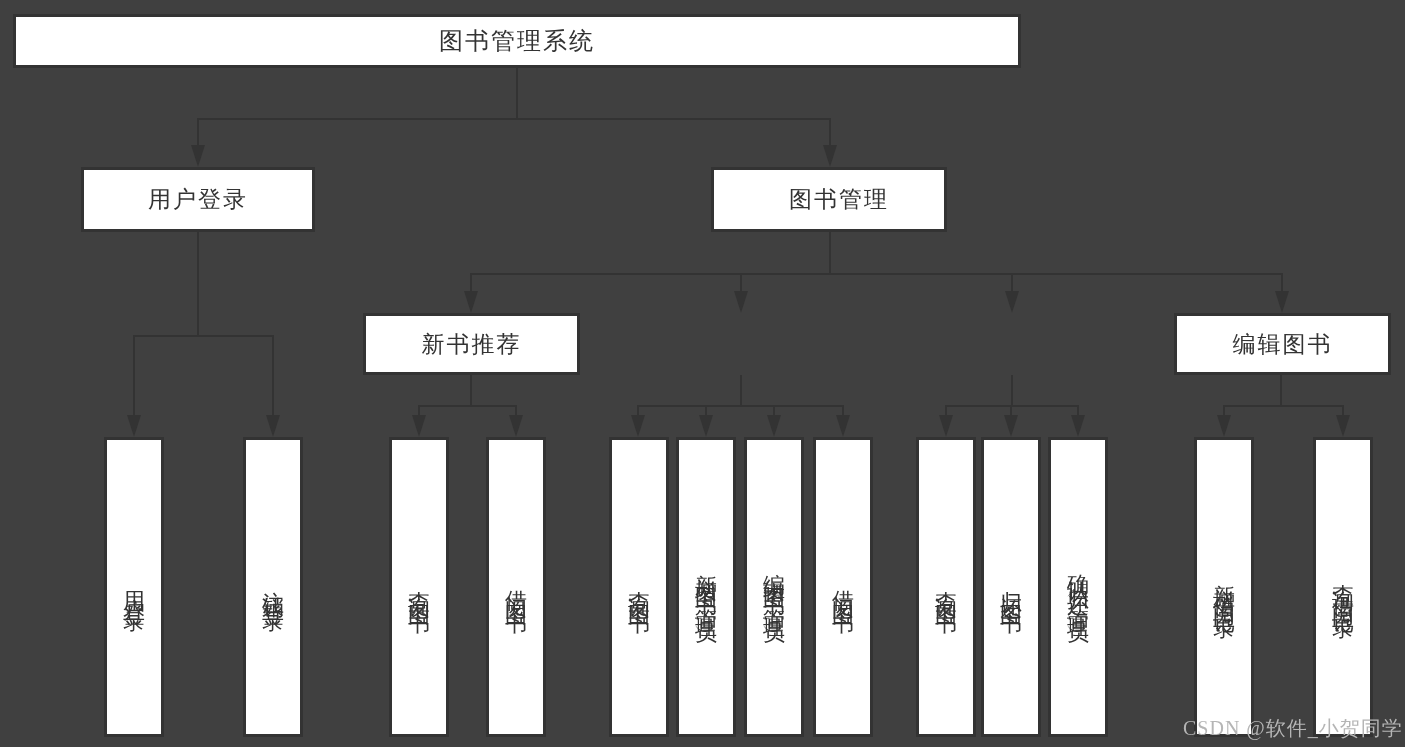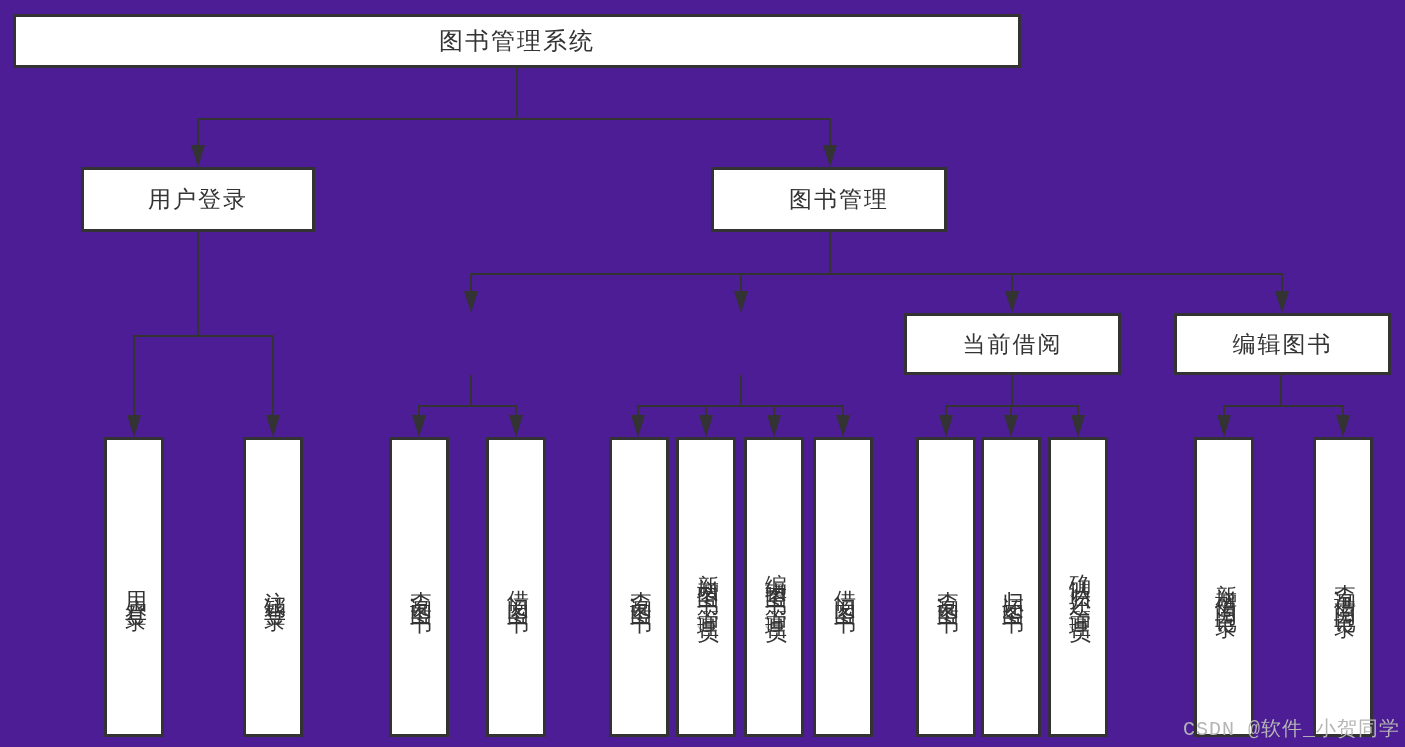--- a/index.html
+++ b/index.html
@@ -1,18 +1,18 @@
 <!DOCTYPE html>
 <html><head>
 <meta charset="utf-8">
 <style>
   html,body{margin:0;padding:0;background:#fff;}
   #stage{
-    position:relative;width:1405px;height:747px;background:#4c1d95;overflow:hidden;
-    font-family:Liberation Mono, monospace;color:#333333;
+    position:relative;width:1405px;height:747px;background:#404040;overflow:hidden;
+    font-family:Liberation Serif, serif;color:#333333;
   }
   .node{
     position:absolute;box-sizing:border-box;border:3px solid #333333;background:#ffffff;
     display:flex;align-items:center;justify-content:center;z-index:2;
   }
   .hlabel{font-size:23px;letter-spacing:2px;white-space:nowrap;}
   .n-root{left:13px;top:14px;width:1008px;height:54px;}
   .n-root .hlabel{font-size:24px;}
   .n-user{left:81px;top:167px;width:234px;height:65px;}
   .n-mgmt{left:711px;top:167px;width:236px;height:65px;padding-left:20px;}
@@ -38,22 +38,22 @@
     <span class="hlabel">图书管理系统</span>
   </div>
 
   <div class="node n-user">
     <span class="hlabel">用户登录</span>
   </div>
   <div class="node n-mgmt">
     <span class="hlabel">图书管理</span>
   </div>
 
-  <div class="node n-l3 n-cur">
-    <span class="hlabel">当前借阅</span>
+  <div class="node n-l3 n-rec">
+    <span class="hlabel">新书推荐</span>
   </div>
   <div class="node n-l3 n-his">
     <span class="hlabel">编辑图书</span>
   </div>
 
   <div class="node vnode v1">
     <span class="vlabel">用户登录</span>
   </div>
   <div class="node vnode v2">
     <span class="vlabel">注销登录</span>

